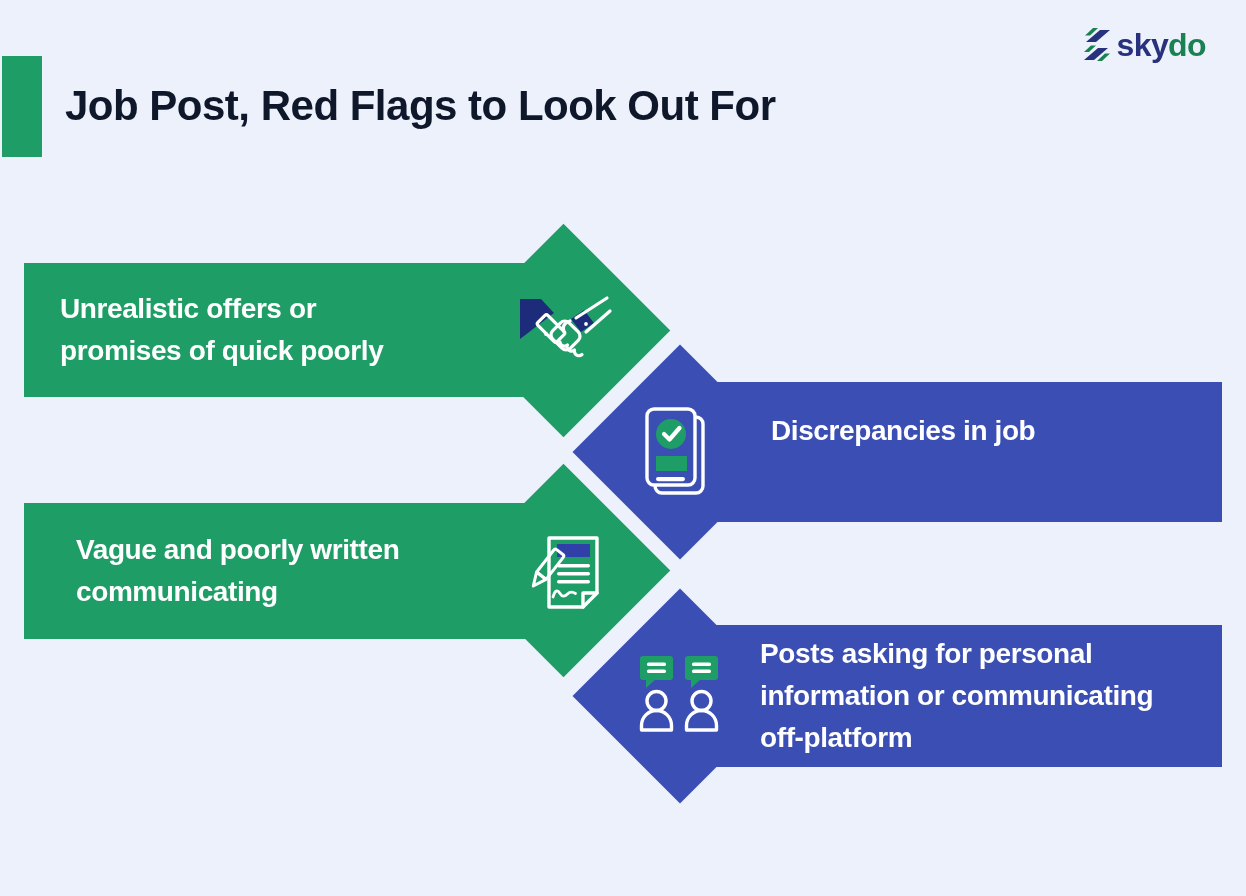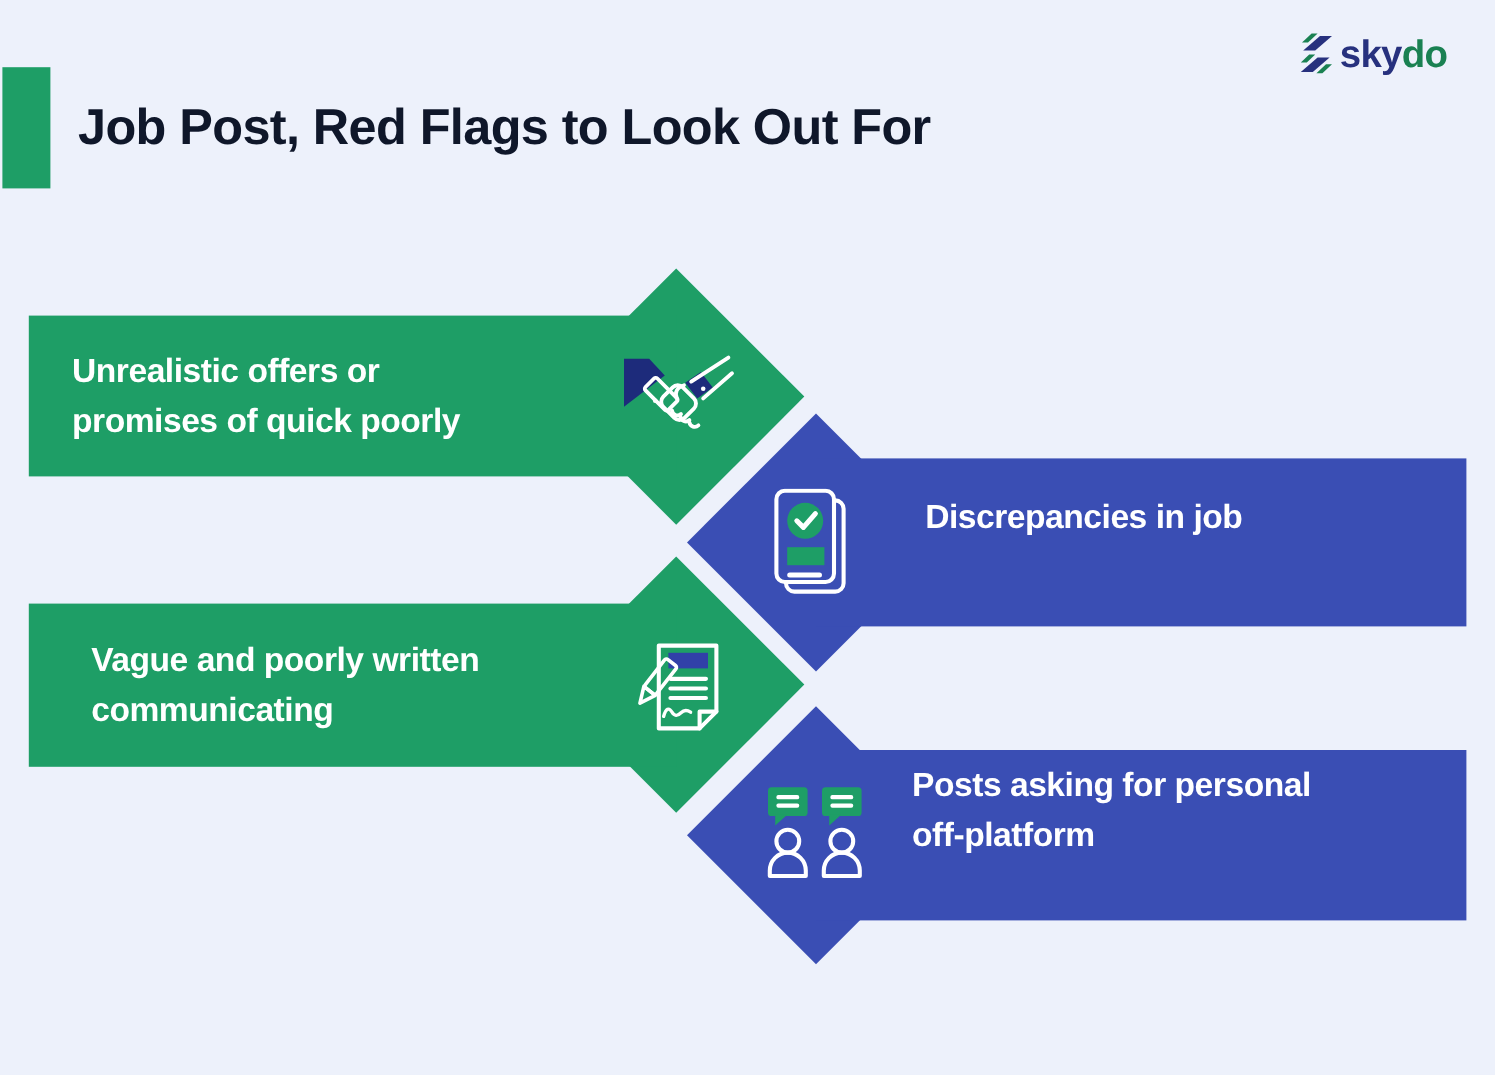--- a/index.html
+++ b/index.html
@@ -139,20 +139,21 @@
         <path d="M16,44 h12 l-6,13 z"></path>
       </g>
       <path d="M30,64 q3,-10 7,-3.5 q3,5 7.5,0.5 q3.5,-3.5 8,-0.5" stroke="#fff" stroke-width="2.8" fill="none" stroke-linecap="round"></path>
     </svg>
   </div>
 
   <div id="dia4" class="diamond blue"></div>
   <div id="bar4" class="bar blue"></div>
   <div id="txt4" class="banner-text left">
     <div>Posts asking for personal</div>
+    <div>information or communicating</div>
     <div>off-platform</div>
   </div>
   <div id="ico4" class="icon">
     <svg width="86" height="78" viewBox="0 0 86 78">
       <g fill="#1E9E66">
         <rect x="5" y="2" width="33" height="24" rx="3"></rect>
         <polygon points="11,25 21,25 11,34"></polygon>
         <rect x="50" y="2" width="33" height="24" rx="3"></rect>
         <polygon points="56,25 66,25 56,34"></polygon>
       </g>

